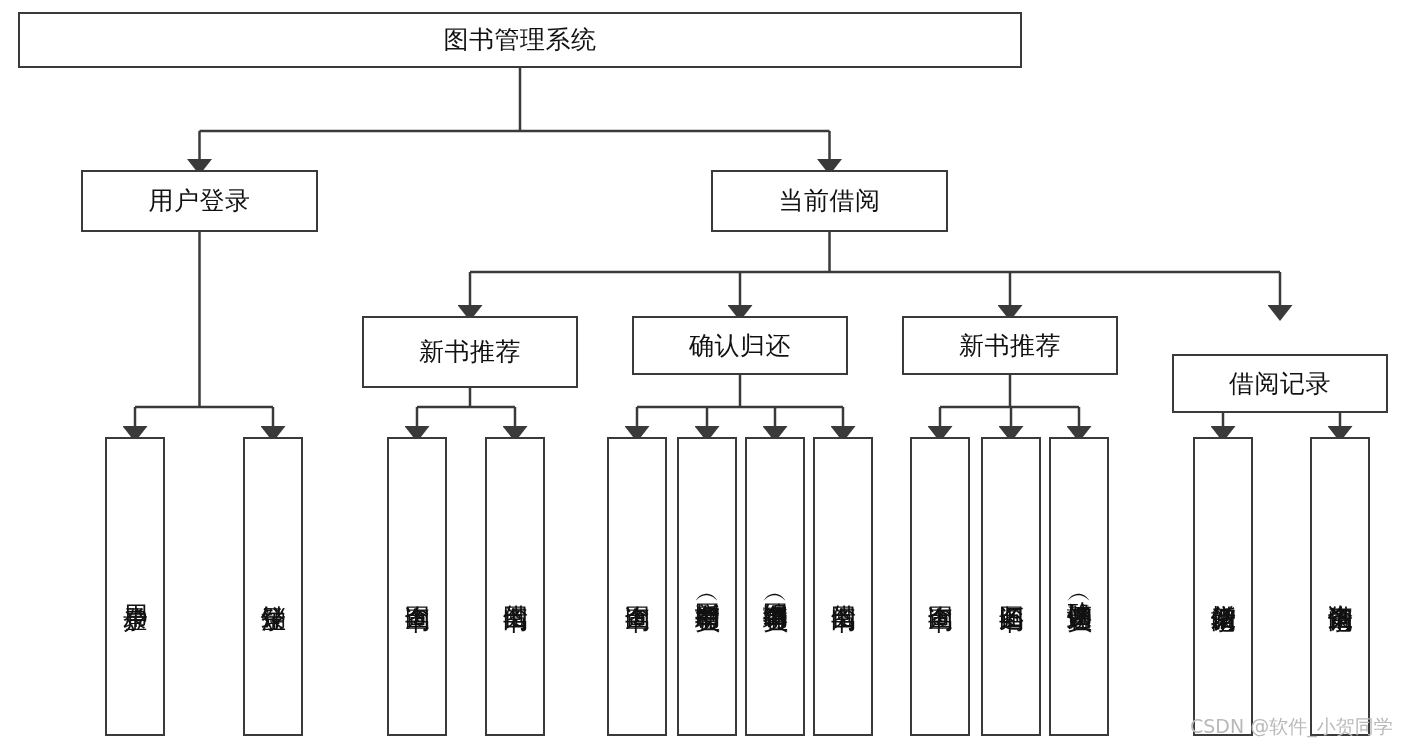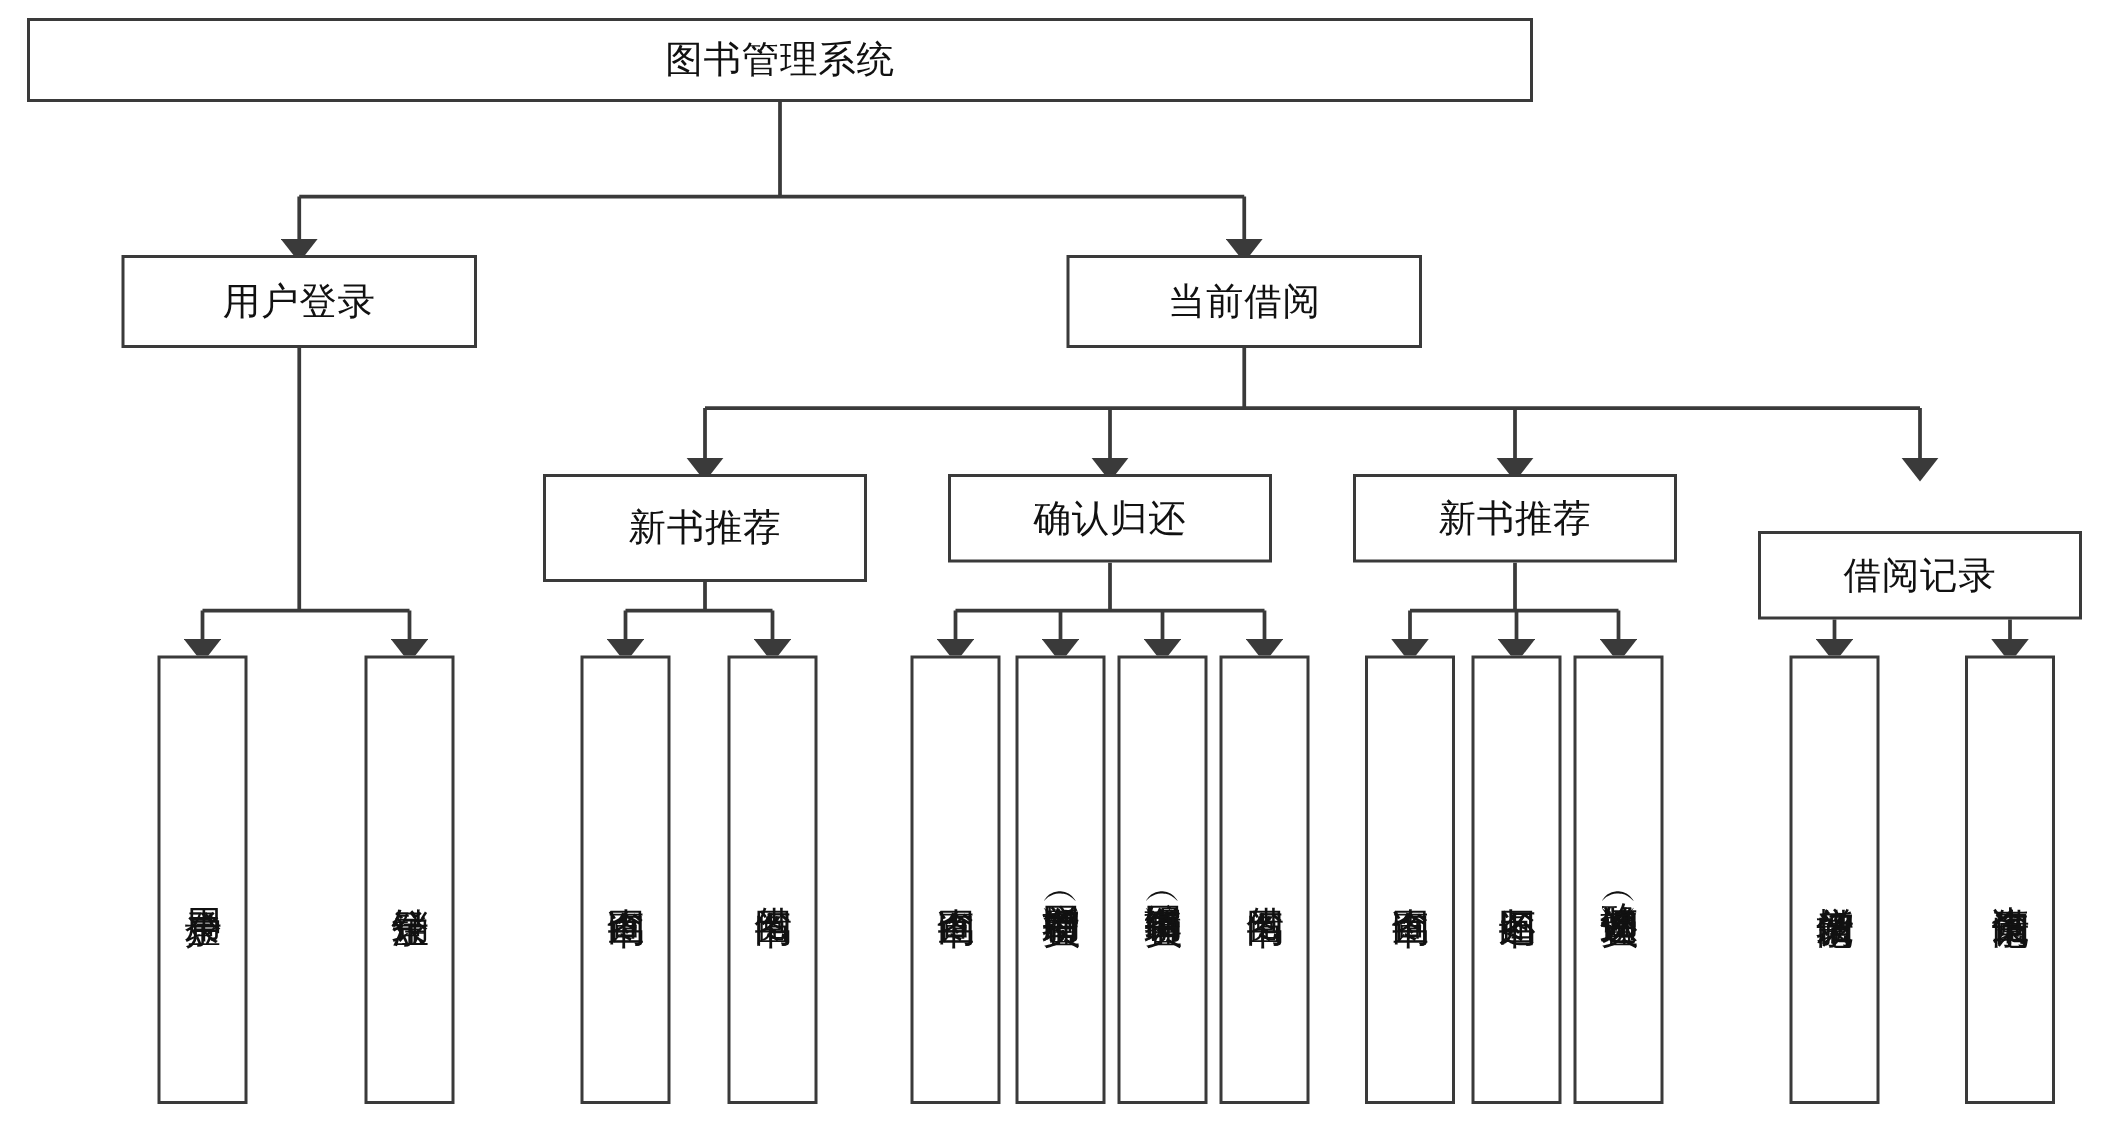--- a/index.html
+++ b/index.html
@@ -168,13 +168,14 @@
       <div class="node vert" style="left: 1049px; top: 437px; width: 60px; height: 299px;">
         <span class="label">确认归还（管理员）</span>
       </div>
       <div class="node vert" style="left: 1193px; top: 437px; width: 60px; height: 299px;">
         <span class="label">新增借阅记录</span>
       </div>
       <div class="node vert" style="left: 1310px; top: 437px; width: 60px; height: 299px;">
         <span class="label">查询借阅记录</span>
       </div>
     </div>
+  <div id="watermark" style="left: 1190px; top: 714px;">CSDN @软件_小贺同学</div>
 </div>
 
 </body></html>

